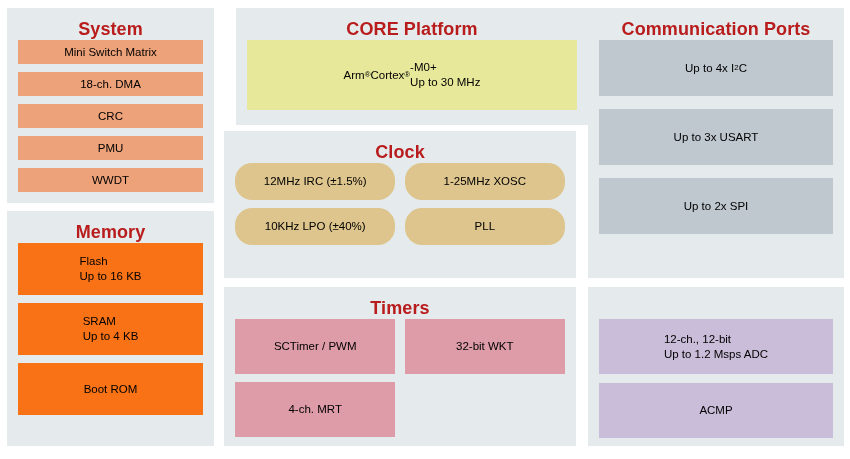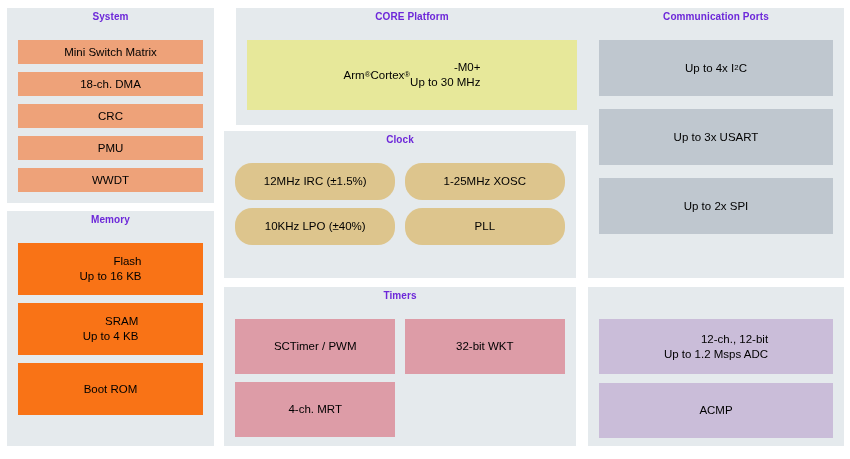--- a/index.html
+++ b/index.html
@@ -21,45 +21,45 @@
     background: #ffffff;
   }
   .panel {
     position: absolute;
     background: #e5eaed;
     box-sizing: border-box;
   }
   .panel-title {
     text-align: center;
     font-weight: bold;
-    font-size: 10px;
+    font-size: 18px;
     line-height: 1;
-    color: #6d28d9;
-    padding-top: 4px;
+    color: #b91c1c;
+    padding-top: 12px;
     letter-spacing: 0.1px;
   }
   .blocks {
     position: absolute;
     left: 11px;
     right: 11px;
     top: 32px;
     bottom: 9px;
   }
   .blocks.two-col {
     display: flex;
     flex-wrap: wrap;
     align-content: flex-start;
     justify-content: space-between;
   }
   .block {
     box-sizing: border-box;
     display: flex;
     align-items: center;
     justify-content: center;
-    text-align: right;
+    text-align: left;
     font-size: 11.5px;
     line-height: 1.28;
     color: #000000;
     margin-bottom: 8px;
     white-space: pre-line;
   }
   .block:last-child { margin-bottom: 0; }
 
   
   #panel-system  { left: 7px;   top: 8px;   width: 207px; height: 195px; }

